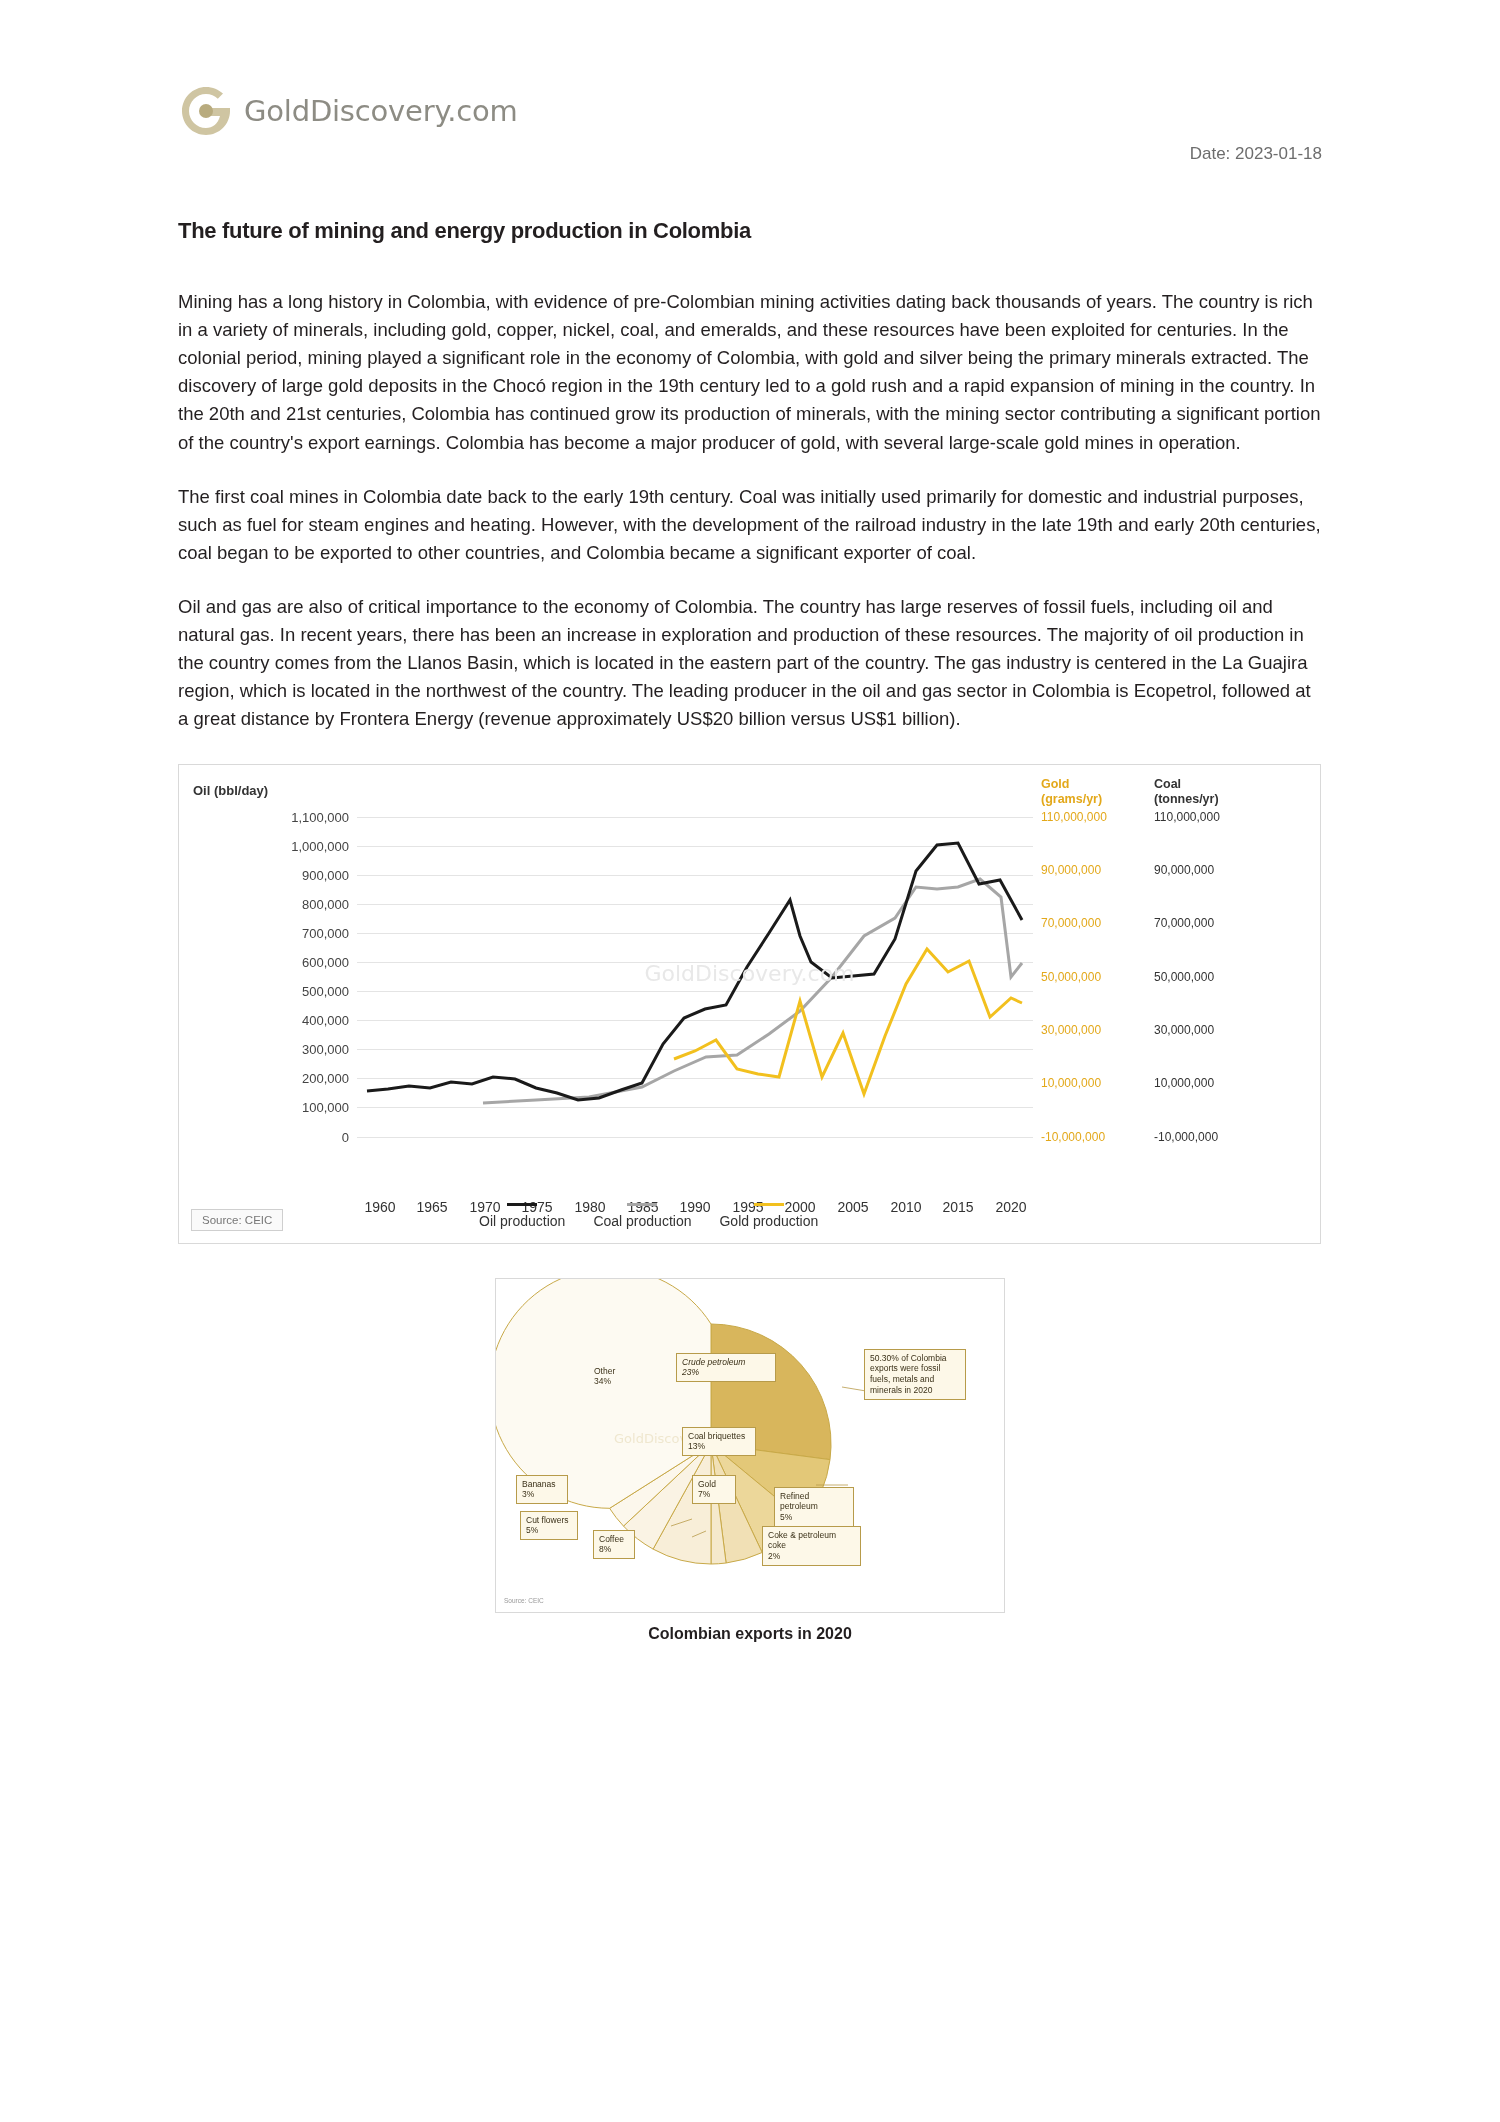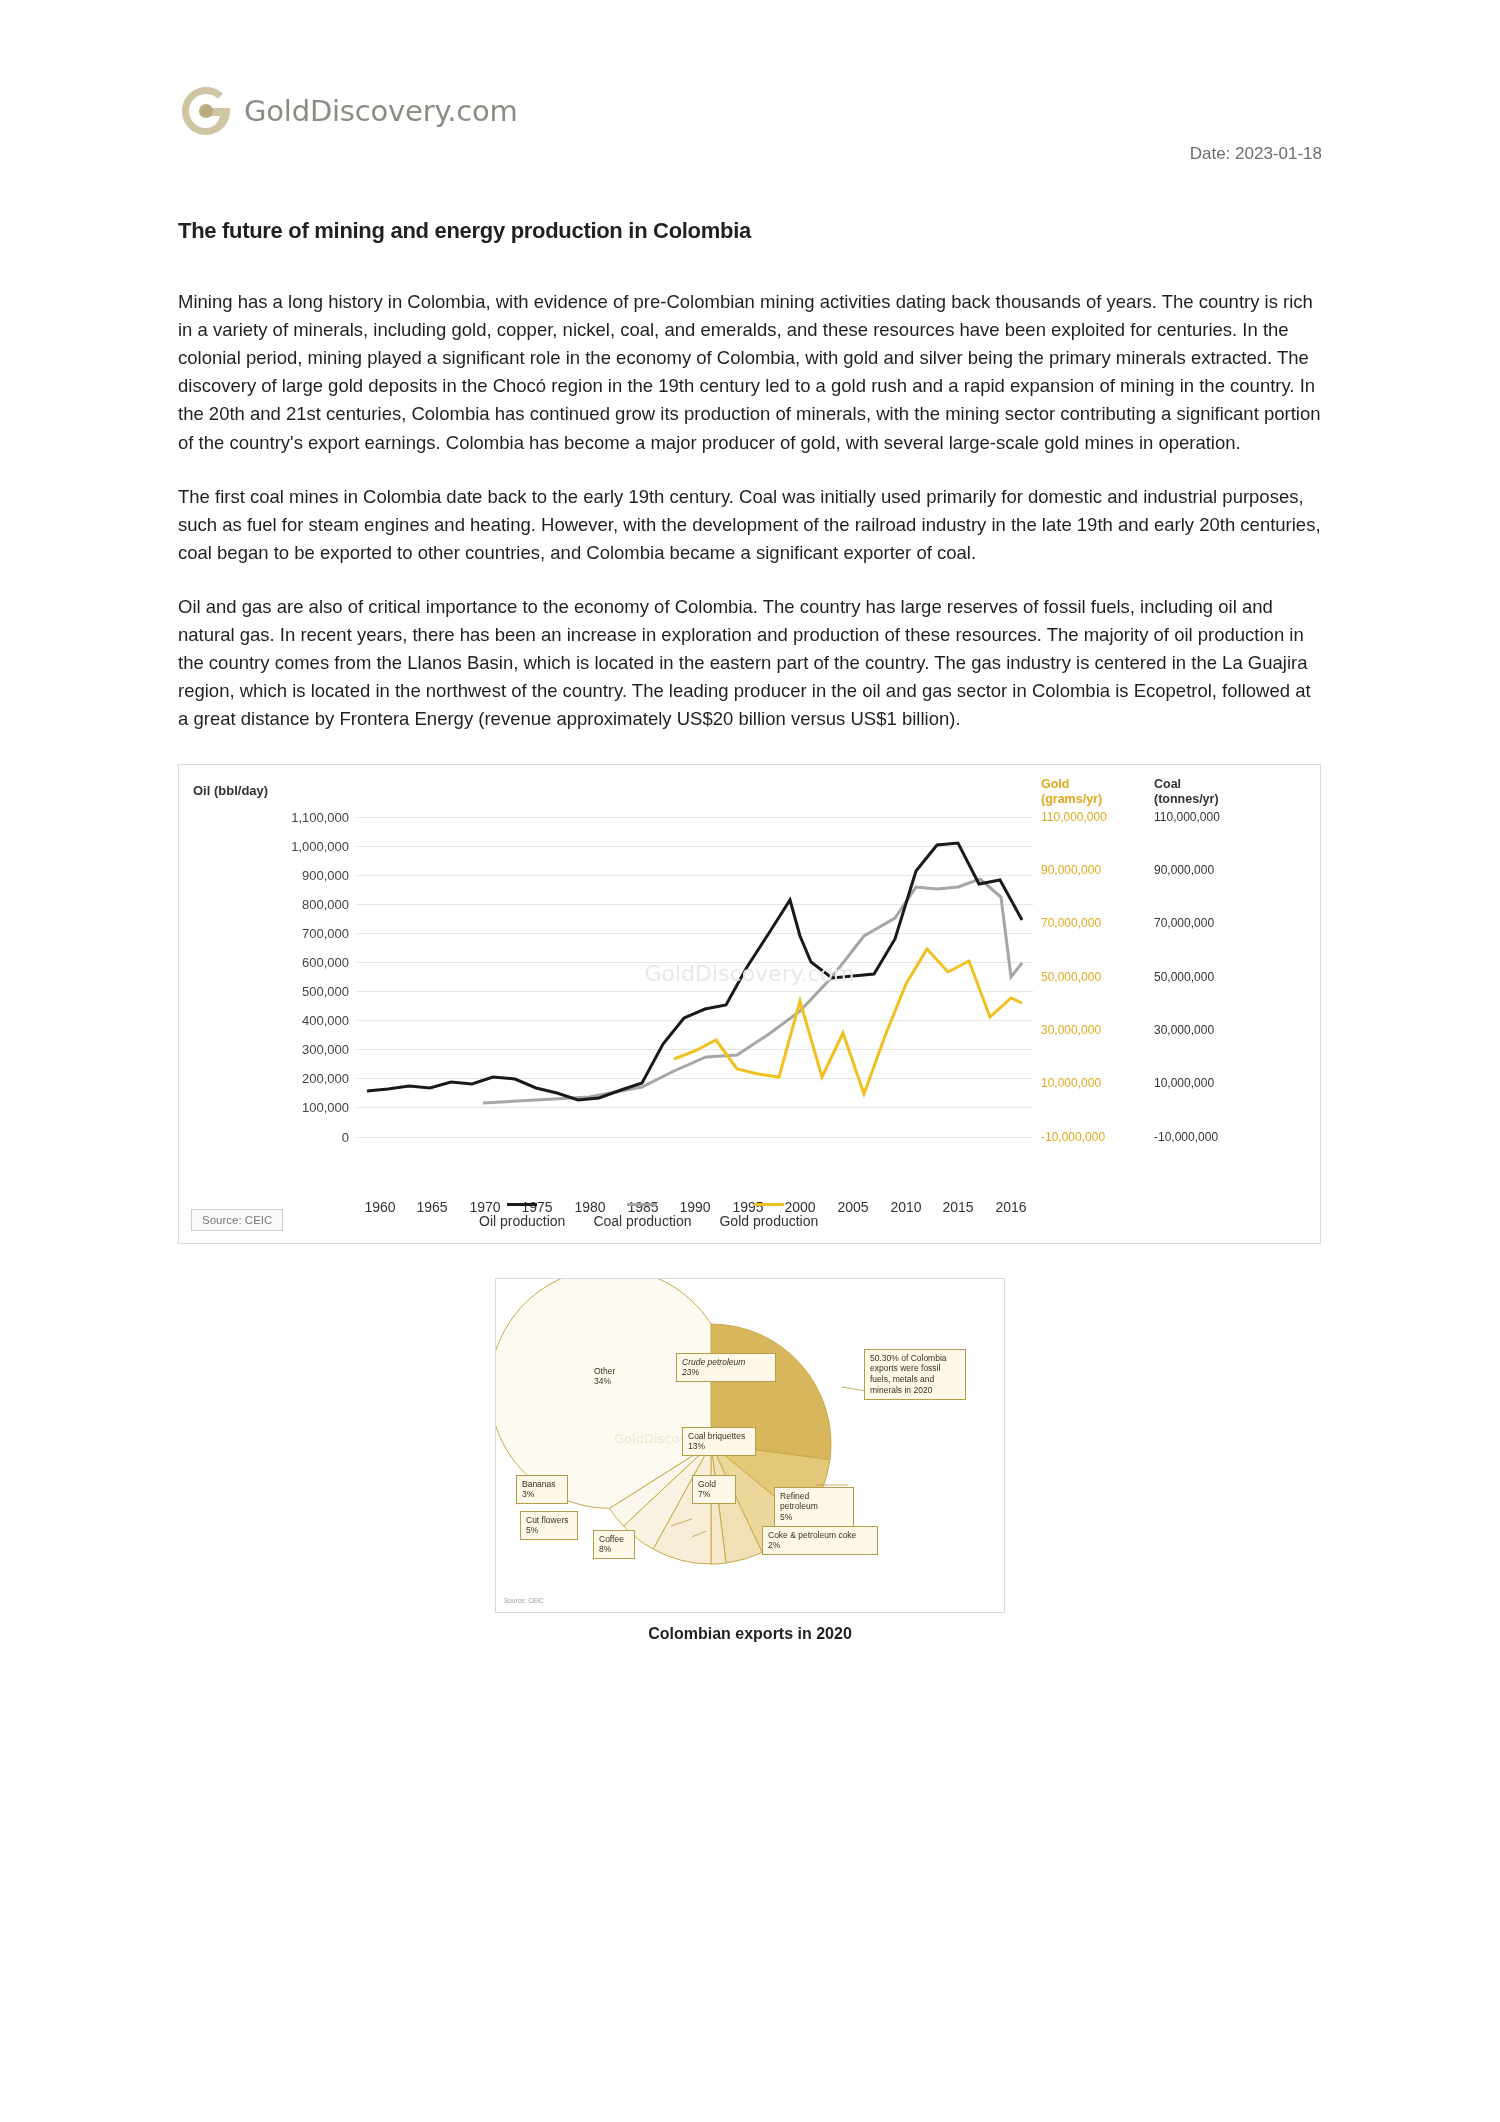--- a/index.html
+++ b/index.html
@@ -350,21 +350,21 @@
         <div class="xtick" style="left:128px">1970</div>
         <div class="xtick" style="left:180px">1975</div>
         <div class="xtick" style="left:233px">1980</div>
         <div class="xtick" style="left:286px">1985</div>
         <div class="xtick" style="left:338px">1990</div>
         <div class="xtick" style="left:391px">1995</div>
         <div class="xtick" style="left:443px">2000</div>
         <div class="xtick" style="left:496px">2005</div>
         <div class="xtick" style="left:549px">2010</div>
         <div class="xtick" style="left:601px">2015</div>
-        <div class="xtick" style="left:654px">2016</div>
+        <div class="xtick" style="left:654px">2020</div>
       </div>
 
       <div class="ytick-gold" style="top:52px">110,000,000</div>
       <div class="ytick-gold" style="top:105px">90,000,000</div>
       <div class="ytick-gold" style="top:158px">70,000,000</div>
       <div class="ytick-gold" style="top:212px">50,000,000</div>
       <div class="ytick-gold" style="top:265px">30,000,000</div>
       <div class="ytick-gold" style="top:318px">10,000,000</div>
       <div class="ytick-gold" style="top:372px">-10,000,000</div>
 
@@ -446,21 +446,21 @@
       <div class="callout" style="left:196px; top:196px; width:44px;">
         <span>Gold</span><br>
         <span>7%</span>
       </div>
 
       <div class="callout" style="left:278px; top:208px; width:80px;">
         <span>Refined petroleum</span><br>
         <span>5%</span>
       </div>
 
-      <div class="callout" style="left:266px; top:247px; width:116px;">
+      <div class="callout" style="left:266px; top:247px; width:99px;">
         <span>Coke &amp; petroleum coke</span><br>
         <span>2%</span>
       </div>
 
       <div class="callout" style="left:97px; top:251px; width:42px;">
         <span>Coffee</span><br>
         <span>8%</span>
       </div>
 
       <div class="callout" style="left:24px; top:232px; width:58px;">

